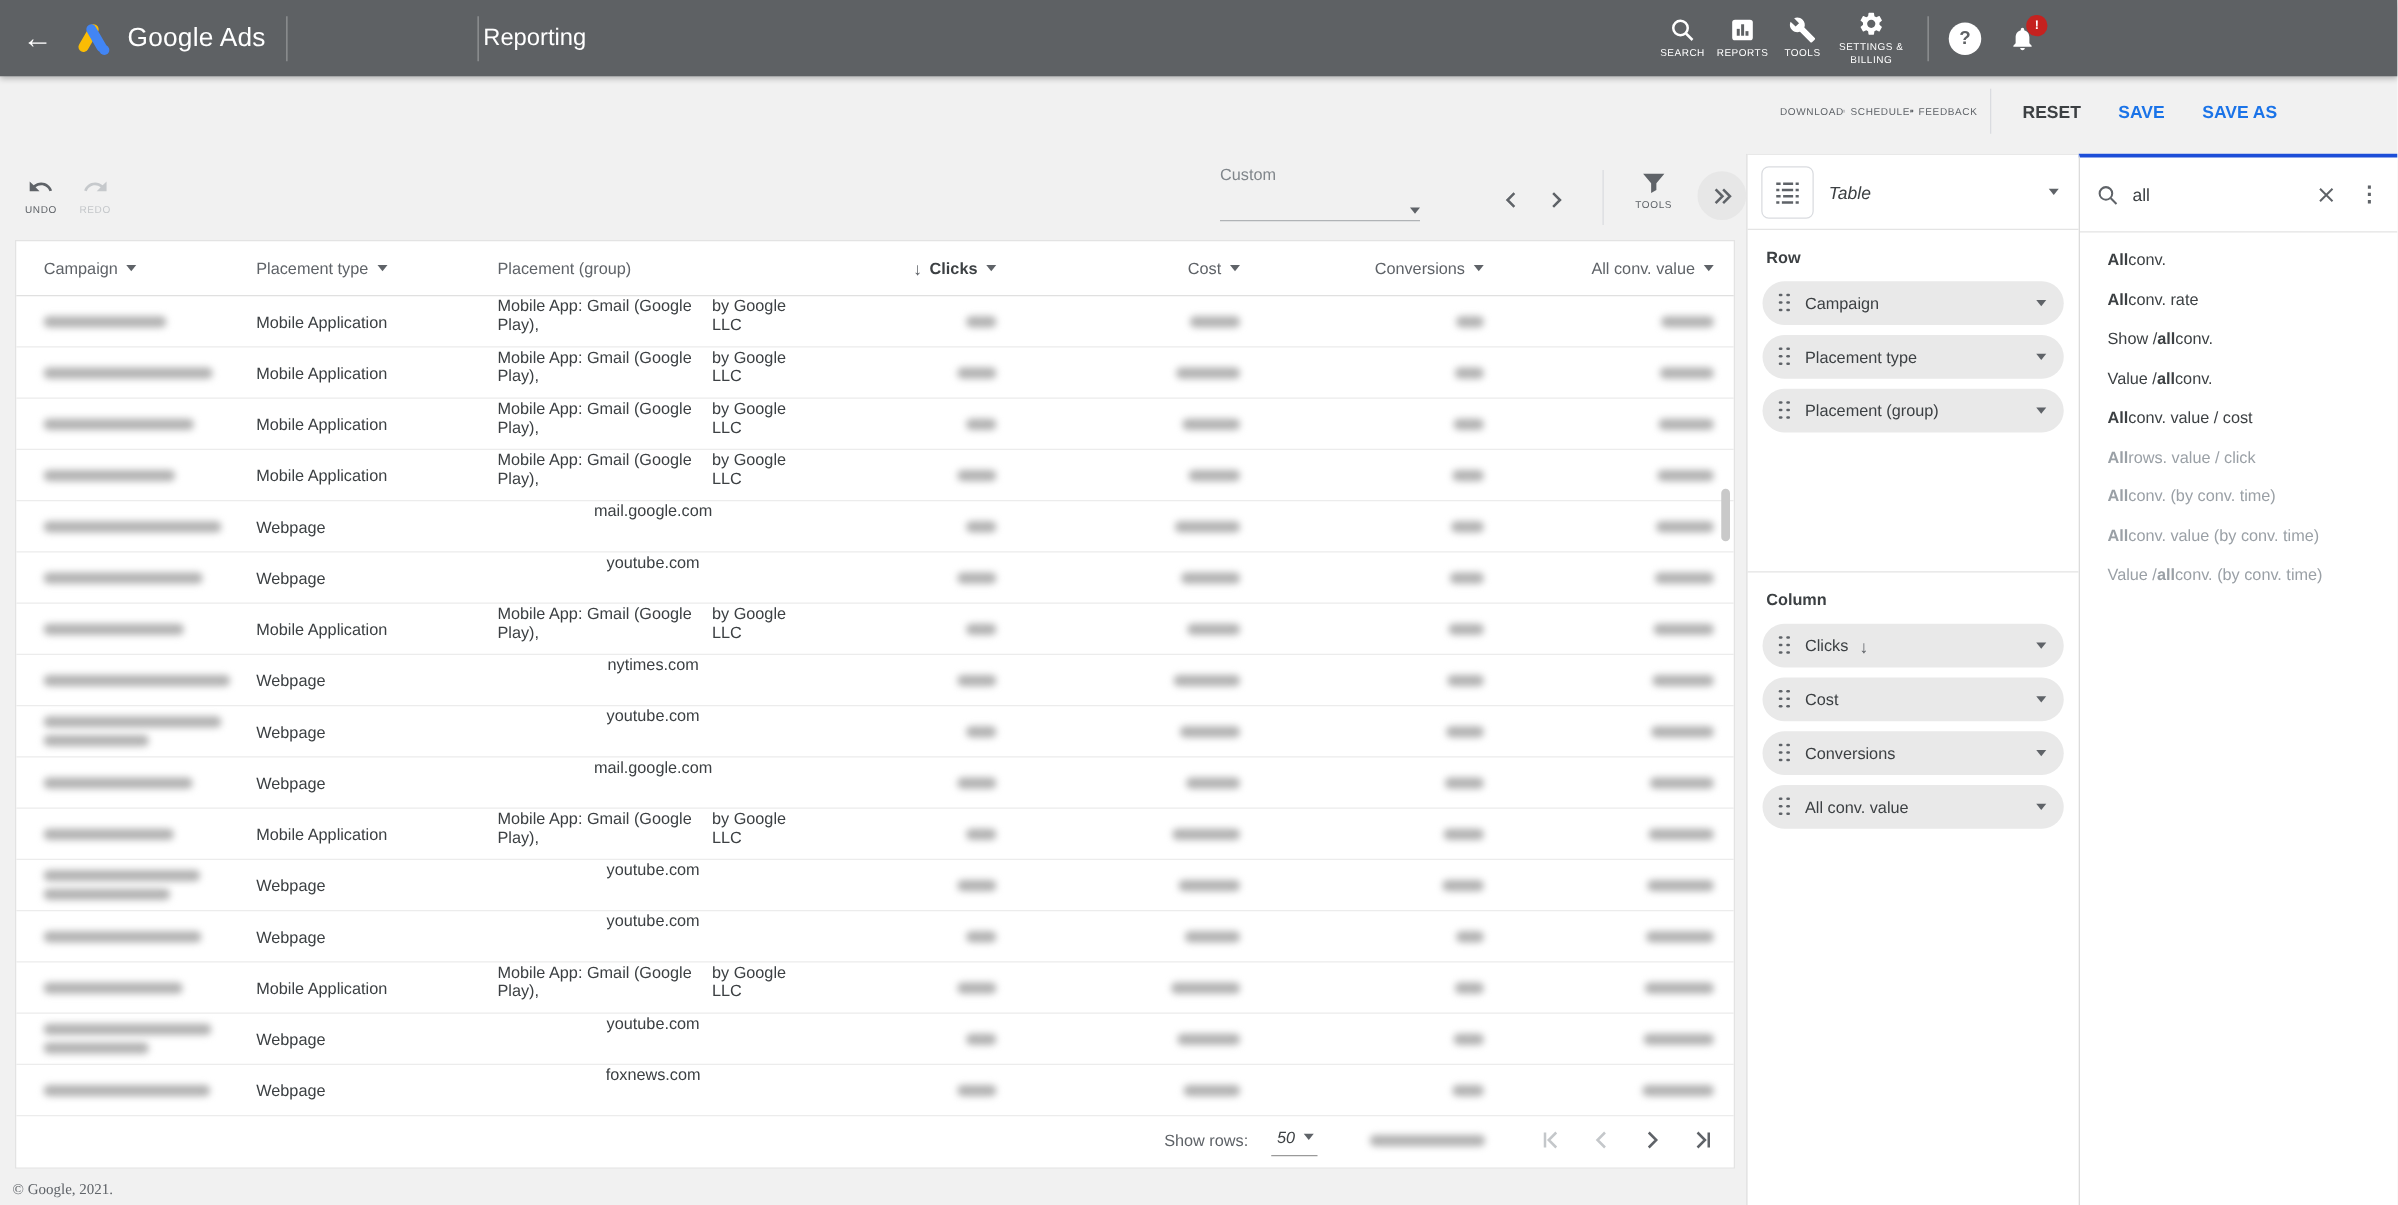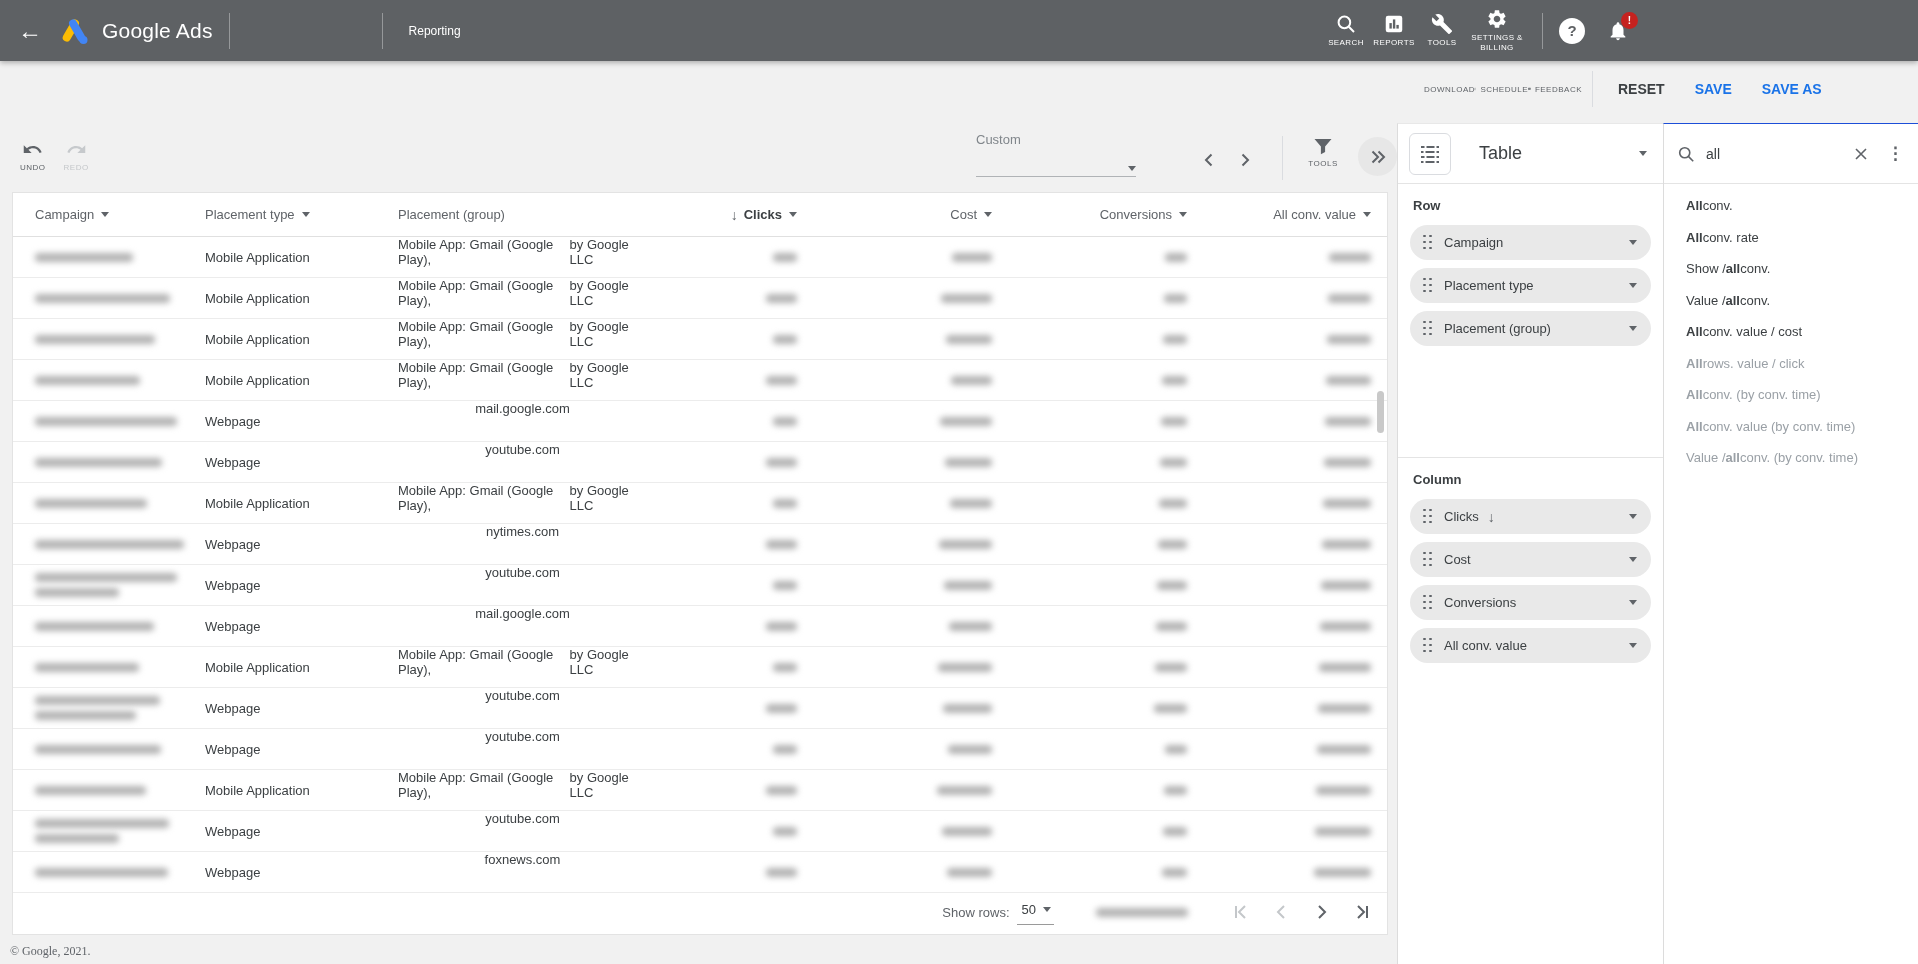--- a/index.html
+++ b/index.html
@@ -13,21 +13,21 @@
   
   .topbar{position:absolute;top:0;left:0;width:1918px;height:61px;background:#5e6164;color:#fff;
           display:flex;align-items:center;box-shadow:0 2px 5px rgba(0,0,0,.28);z-index:8;}
   .back-btn{width:40px;height:40px;margin-left:10px;display:flex;align-items:center;justify-content:center;
             font-size:24px;cursor:pointer;flex:none;}
   .brand{display:flex;align-items:center;margin-left:6px;flex:none;}
   .brand-name{font-size:21px;margin-left:10px;letter-spacing:.2px;}
   .tb-div{width:1px;height:36px;background:rgba(255,255,255,.35);flex:none;}
   .tb-div.d1{margin-left:16px;}
   .spacer-acct{width:152px;flex:none;}
-  .topbar-title{font-size:12px;margin-left:26px;flex:none;}
+  .topbar-title{font-size:19px;margin-left:4px;flex:none;}
   .tb-right{position:absolute;left:1322px;top:0;height:61px;display:flex;align-items:center;}
   .nav-item{width:48px;display:flex;flex-direction:column;align-items:center;gap:3px;cursor:pointer;
             font-size:8px;letter-spacing:.4px;text-align:center;line-height:1.2;}
   .nav-item.wide{width:62px;}
   .help-btn{width:26px;height:26px;border-radius:50%;background:#fff;color:#5e6164;font-weight:bold;
             font-size:15px;display:flex;align-items:center;justify-content:center;margin:0 12px 0 16px;cursor:pointer;}
   .bell-wrap{position:relative;margin-left:10px;cursor:pointer;}
   .badge{position:absolute;top:-7px;right:-9px;width:17px;height:17px;border-radius:50%;background:#c5221f;
          color:#fff;font-size:10px;font-weight:bold;display:flex;align-items:center;justify-content:center;}
   
@@ -75,50 +75,50 @@
   .c-conversions{width:195px;}
   .c-value{width:200px;padding-right:16px;}
   .th{cursor:pointer;}
   .th-strong{font-weight:bold;color:#3c4043;}
   .sort-arrow{font-size:14px;color:#5f6368;margin-right:6px;}
   .campblur{flex-direction:column;align-items:flex-start;justify-content:center;gap:6px;display:flex;}
   .rblur{display:inline-block;height:9px;border-radius:4px;background:#b2b2b2;filter:blur(3px);}
   .pgroup-inner{display:flex;justify-content:center;height:41px;}
   .tfoot{position:absolute;bottom:0;left:0;right:0;height:44px;display:flex;align-items:center;
          font-size:13px;color:#5f6368;padding-right:14px;box-sizing:border-box;}
-  .rows-select{display:inline-flex;align-items:center;margin-left:7px;padding:2px 3px 7px 5px;
-               border-bottom:1px solid #9a9a9a;color:#3c4043;cursor:pointer;}
+  .rows-select{display:inline-flex;align-items:center;margin-left:18px;padding:2px 3px 7px 5px;
+               border-bottom:1px solid #9a9a9a;color:#3c4043;cursor:pointer;font-style:italic;}
   .pag-icons{display:flex;align-items:center;gap:21px;margin-left:42px;}
   .pag-btn{cursor:pointer;}
   .range-blur{margin-left:42px;}
   .scroll-thumb{position:absolute;right:3px;top:198px;width:7px;height:42px;border-radius:4px;background:#c9c9c9;cursor:pointer;}
   .copyright{position:absolute;left:10px;top:944px;font-size:12px;color:#5f6368;font-family:Liberation Serif, serif;}
   
   .config-panel{position:absolute;top:123px;left:1397px;width:266px;bottom:0;background:#fff;
                 border-left:1px solid #dcdcdc;border-top:1px solid #e8e8e8;box-sizing:border-box;}
   .view-selector{height:59px;border-bottom:1px solid #e4e4e4;display:flex;align-items:center;
                  padding:0 16px 0 11px;cursor:pointer;}
   .view-icon{width:40px;height:40px;border:1px solid #dadce0;border-radius:6px;background:#fff;
              display:flex;align-items:center;justify-content:center;flex:none;}
-  .view-label{margin-left:28px;font-size:18px;color:#3c4043;}
+  .view-label{margin-left:12px;font-size:14px;color:#3c4043;font-style:italic;}
   .ml-auto{margin-left:auto;}
   .section{padding:14px 12px 0 12px;}
   .section-label{font-size:13px;font-weight:bold;color:#3c4043;margin:0 0 12px 3px;}
   .chip{height:35px;border-radius:18px;background:#e9e9e9;display:flex;align-items:center;
         padding:0 14px 0 13px;margin-bottom:8px;font-size:13px;color:#3c4043;cursor:grab;}
   .handle{width:10px;height:16px;position:relative;margin-right:11px;flex:none;}
   .handle::before{content:"";position:absolute;left:0;top:0;width:2.5px;height:2.5px;border-radius:50%;
         background:#5f6368;box-shadow:6px 0 0 #5f6368,0 6px 0 #5f6368,6px 6px 0 #5f6368,
         0 12px 0 #5f6368,6px 12px 0 #5f6368;}
   .chip-sort{margin-left:9px;margin-right:0;}
   .drop-space{height:103px;}
   .col-section{border-top:1px solid #e4e4e4;}
   
   .search-panel{position:absolute;top:123px;left:1663px;width:255px;bottom:0;background:#fff;
-                border-left:1px solid #dcdcdc;border-top:1px solid #1d4ed8;box-sizing:border-box;}
+                border-left:1px solid #dcdcdc;border-top:3px solid #1d4ed8;box-sizing:border-box;}
   .search-row{height:59px;border-bottom:1px solid #e4e4e4;display:flex;align-items:center;padding:0 8px 0 13px;}
   .search-input{border:none;outline:none;font-size:14px;color:#3c4043;width:120px;margin-left:9px;
                 font-family:"Liberation Sans",sans-serif;background:transparent;}
   .icon-btn{display:flex;align-items:center;justify-content:center;cursor:pointer;padding:4px;}
   .kebab{font-size:17px;font-weight:bold;color:#5f6368;margin-left:8px;cursor:pointer;padding:0 6px;}
   .results{padding:6px 0 0 22px;}
   .result-item{height:31.5px;display:flex;align-items:center;font-size:13px;color:#3c4043;cursor:pointer;}
   .result-item .bold{font-weight:bold;}
   .result-item.disabled{color:#9aa0a6;cursor:default;}
 </style>

